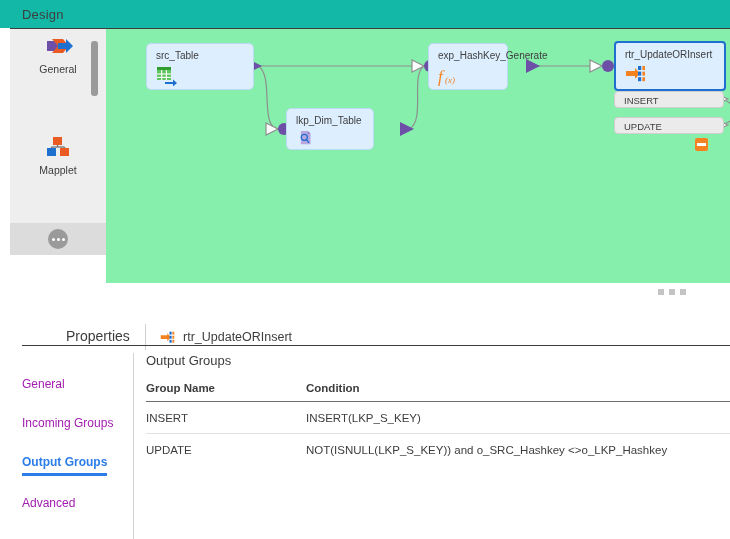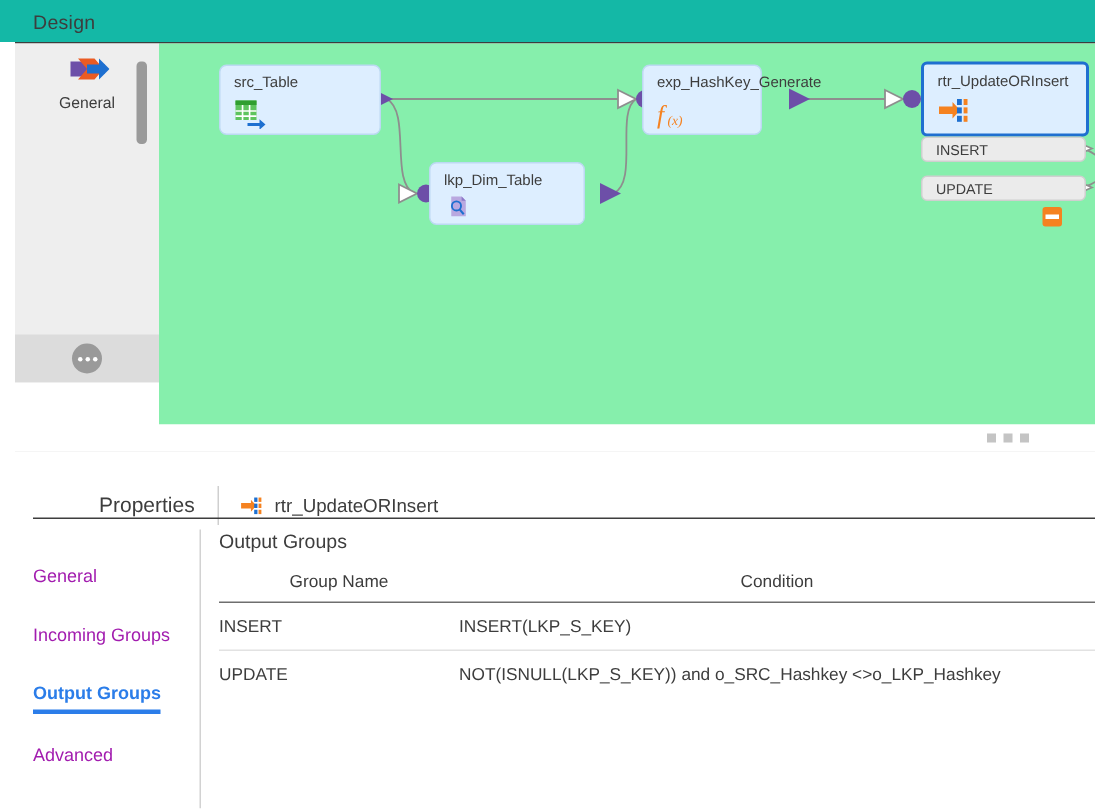--- a/index.html
+++ b/index.html
@@ -271,22 +271,22 @@
     font-size: 13px;
     color: #3d3d3d;
     margin: 0 0 14px 0;
   }
   table.groups {
     border-collapse: collapse;
     width: 584px;
     table-layout: fixed;
   }
   table.groups th {
-    text-align: center;
-    font-weight: normal;
+    text-align: left;
+    font-weight: bold;
     font-size: 11.5px;
     color: #3d3d3d;
     padding: 0 0 7px 0;
     border-bottom: 1px solid #6e6e6e;
   }
   table.groups td {
     font-size: 11.5px;
     color: #3d3d3d;
     padding: 10px 0 9px 0;
     border-bottom: 1px solid #e2e2e2;
@@ -320,20 +320,34 @@
               <path d="M4 16 L15 16 L21 11 L15 6 L4 6 Z" fill="#6d4fa8"></path>
               <path d="M9 4 L20 4 L26 11 L20 18 L9 18 L15 11 Z" fill="#ea5b23"></path>
               <path d="M15 8 L27 8 L27 14 L15 14 Z" fill="#1d6fd0"></path>
               <path d="M23 4 L30 11 L23 18 Z" fill="#1d6fd0"></path>
             </svg>
           </div>
           <div class="pal-label">General</div>
         </div>
 
 
+        <div class="pal-item" style="top:103px;">
+          <div class="pal-icon">
+            <svg width="30" height="24" viewBox="0 0 30 24">
+              <rect x="10" y="2" width="9" height="8" fill="#ea5b23"></rect>
+              <rect x="4" y="13" width="9" height="8" fill="#1d6fd0"></rect>
+              <rect x="17" y="13" width="9" height="8" fill="#ea5b23"></rect>
+              <line x1="14.5" y1="10" x2="14.5" y2="12" stroke="#7a7a7a" stroke-width="1.4"></line>
+              <line x1="8.5" y1="12" x2="21.5" y2="12" stroke="#7a7a7a" stroke-width="1.4"></line>
+              <line x1="8.5" y1="12" x2="8.5" y2="13" stroke="#7a7a7a" stroke-width="1.4"></line>
+              <line x1="21.5" y1="12" x2="21.5" y2="13" stroke="#7a7a7a" stroke-width="1.4"></line>
+            </svg>
+          </div>
+          <div class="pal-label">Mapplet</div>
+        </div>
 
 
         <div class="pal-item" style="top:198px;">
           <div class="pal-icon">
             <svg width="26" height="14" viewBox="0 0 26 14">
               <rect x="7" y="0" width="6" height="9" fill="#f58220"></rect>
               <rect x="14" y="6" width="6" height="2.5" fill="#1d6fd0"></rect>
             </svg>
           </div>
         </div>
@@ -394,21 +408,21 @@
             <rect x="1" y="1" width="14" height="3" fill="#2f9e2f"></rect>
             <line x1="5.7" y1="4" x2="5.7" y2="14" stroke="#ffffff" stroke-width="1.1"></line>
             <line x1="10.4" y1="4" x2="10.4" y2="14" stroke="#ffffff" stroke-width="1.1"></line>
             <line x1="1" y1="8" x2="15" y2="8" stroke="#ffffff" stroke-width="1.1"></line>
             <line x1="1" y1="11.4" x2="15" y2="11.4" stroke="#ffffff" stroke-width="1.1"></line>
             <path d="M9 16 L17 16 L17 13.5 L21 17 L17 20.5 L17 18 L9 18 Z" fill="#1d6fd0"></path>
           </svg>
         </div>
       </div>
 
-      <div class="node" style="left:180px; top:79px; width:104px; height:42px;">
+      <div class="node" style="left:180px; top:79px; width:88px; height:42px;">
         <div class="node-label">lkp_Dim_Table</div>
         <div class="node-icon" style="top:20px;">
           <svg width="18" height="18" viewBox="0 0 26 24">
             <path d="M7 2 L17 2 L21 6 L21 21 L7 21 Z" fill="#b9a8e0"></path>
             <path d="M17 2 L21 6 L17 6 Z" fill="#8e79c9"></path>
             <circle cx="12" cy="11" r="4.4" fill="none" stroke="#1d6fd0" stroke-width="1.8"></circle>
             <line x1="15" y1="14.3" x2="19" y2="19" stroke="#1d6fd0" stroke-width="2"></line>
           </svg>
         </div>
       </div>

